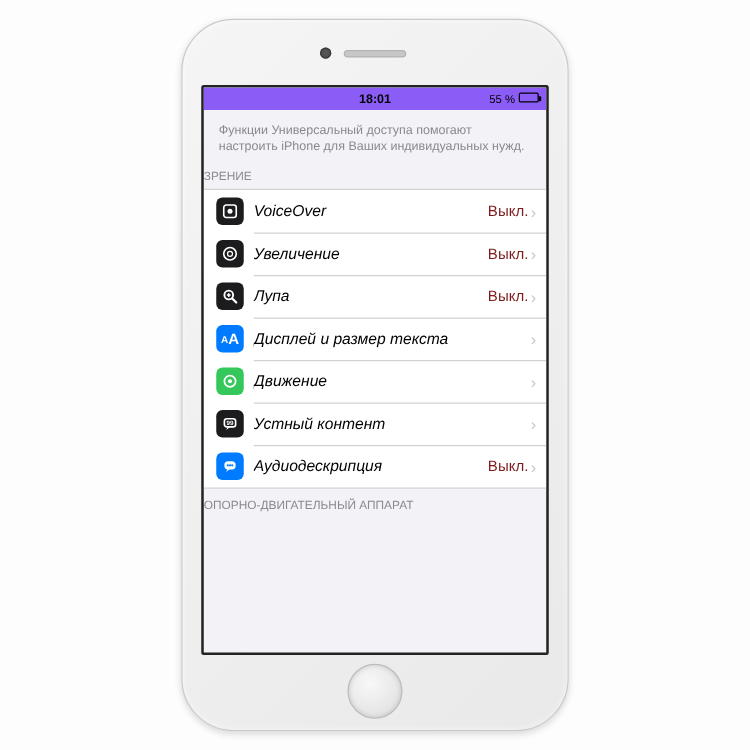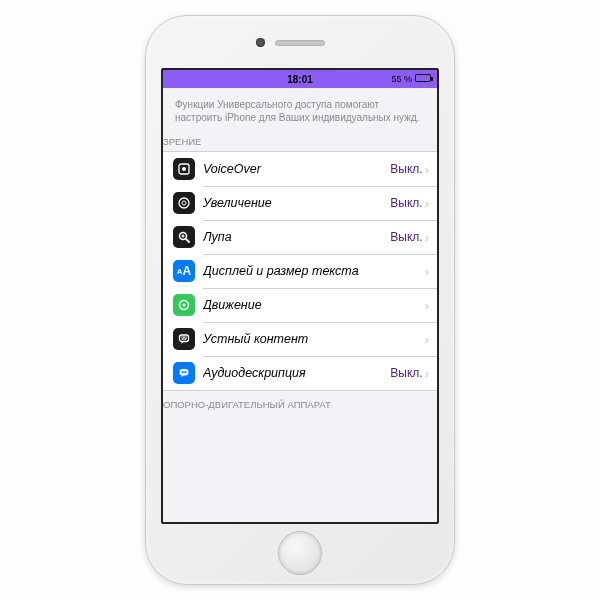--- a/index.html
+++ b/index.html
@@ -93,21 +93,21 @@
     content: ""; position: absolute; left: 40px; right: 0; top: 0;
     height: 1px; background: #d1d1d4;
   }
   .icon {
     width: 22px; height: 22px; border-radius: 5px;
     display: flex; align-items: center; justify-content: center;
     flex-shrink: 0; margin-right: 8px;
     color: #fff; font-size: 12px; font-weight: 600;
   }
   .label { flex: 1; font-size: 12.5px; color: #000; white-space: nowrap; overflow: hidden; text-overflow: ellipsis; font-style: italic;}
-  .value { font-size: 12px; color: #4c1d95; margin-right: 2px; }
+  .value { font-size: 12px; color: #7f1d1d; margin-right: 2px; }
   .chev { color: #c7c7cc; font-size: 13px; margin-right: 8px; }
   .i-dark { background: #1c1c1e; }
   .i-blue { background: #007aff; }
   .i-green{ background: #34c759; }
   svg { display: block; }
 </style>
 </head>
 <body>
 
 <div class="phone">
@@ -118,21 +118,21 @@
     <div class="statusbar">
       <span class="time">18:01</span>
       <div class="right">
         <span>55 %</span>
         <span class="battery"><span class="fill"></span></span>
       </div>
     </div>
 
 
     <div class="content">
-      <div class="desc">Функции Универсального доступа помогают настроить iPhone для Ваших индивидуальных нужд.</div>
+      <div class="desc">Функции Универсальный доступа помогают настроить iPhone для Ваших индивидуальных нужд.</div>
 
       <div class="section-header">ЗРЕНИЕ</div>
       <div class="cells">
 
         <div class="cell">
           <div class="icon i-dark">
             <svg width="14" height="14" viewBox="0 0 14 14">
                 <rect x="2" y="2" width="10" height="10" rx="2" fill="none" stroke="#fff" stroke-width="1.3"></rect>
                 <circle cx="7" cy="7" r="2" fill="#fff"></circle>
               </svg>

